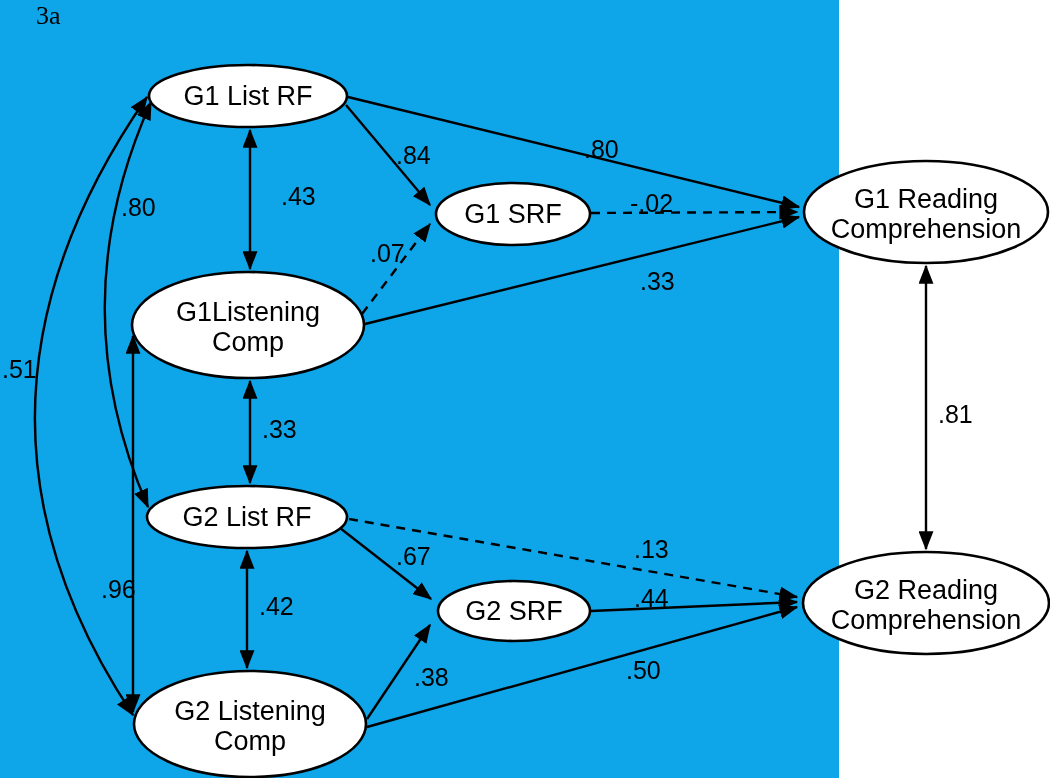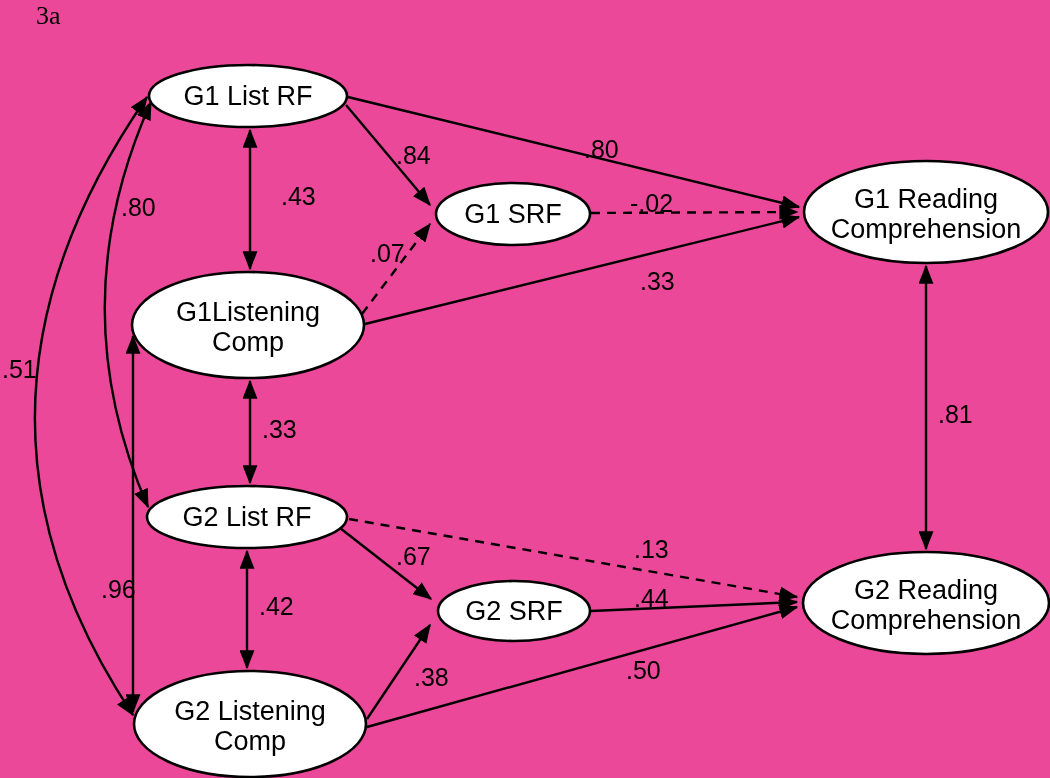--- a/index.html
+++ b/index.html
@@ -1,18 +1,18 @@
 <!DOCTYPE html>
 <html><head>
 <meta charset="utf-8">
 <style>
   html, body { margin: 0; padding: 0; background: #ffffff; }
   .figure {
-    width: 1050px; height: 778px;
-    position: relative; background: #ec4899;
+    width: 839px; height: 778px;
+    position: relative; background: #0ea5e9;
     font-family: "Liberation Sans", sans-serif;
   }
   svg { display: block; }
   .node { fill: #ffffff; stroke: #000000; stroke-width: 2.6; }
   .edge { fill: none; stroke: #000000; stroke-width: 2.4; }
   .edge.dashed { stroke-dasharray: 9 7; }
   .node-label {
     font-family: "Liberation Sans", sans-serif;
     font-size: 27px; fill: #000000; text-anchor: middle;
   }

